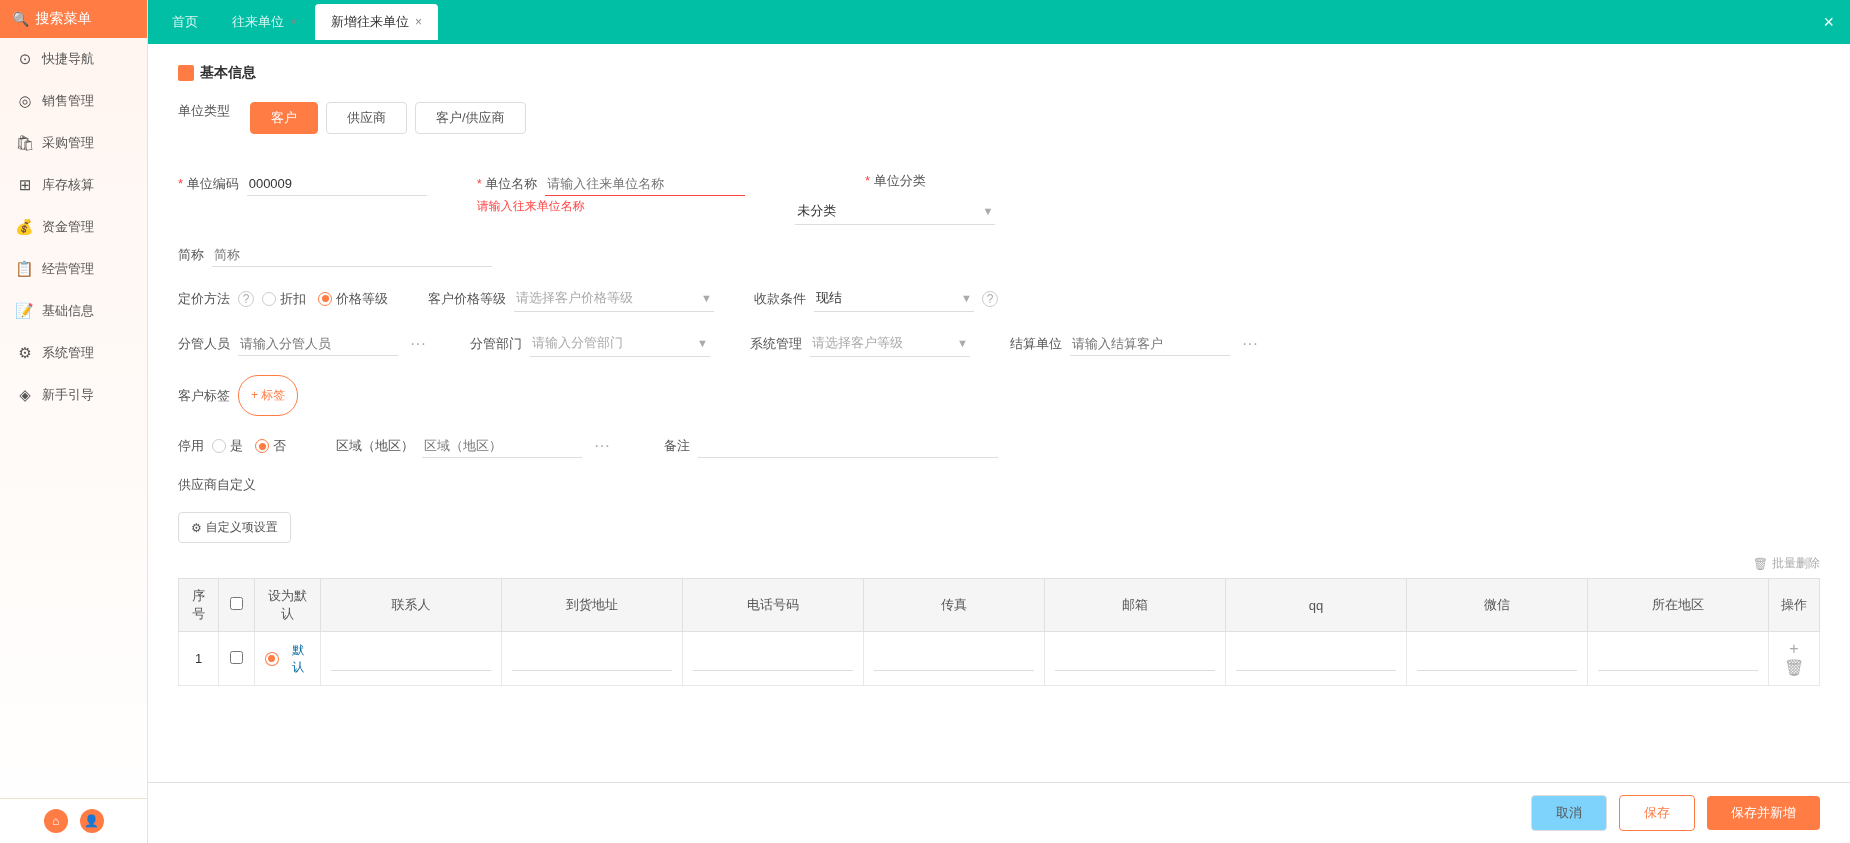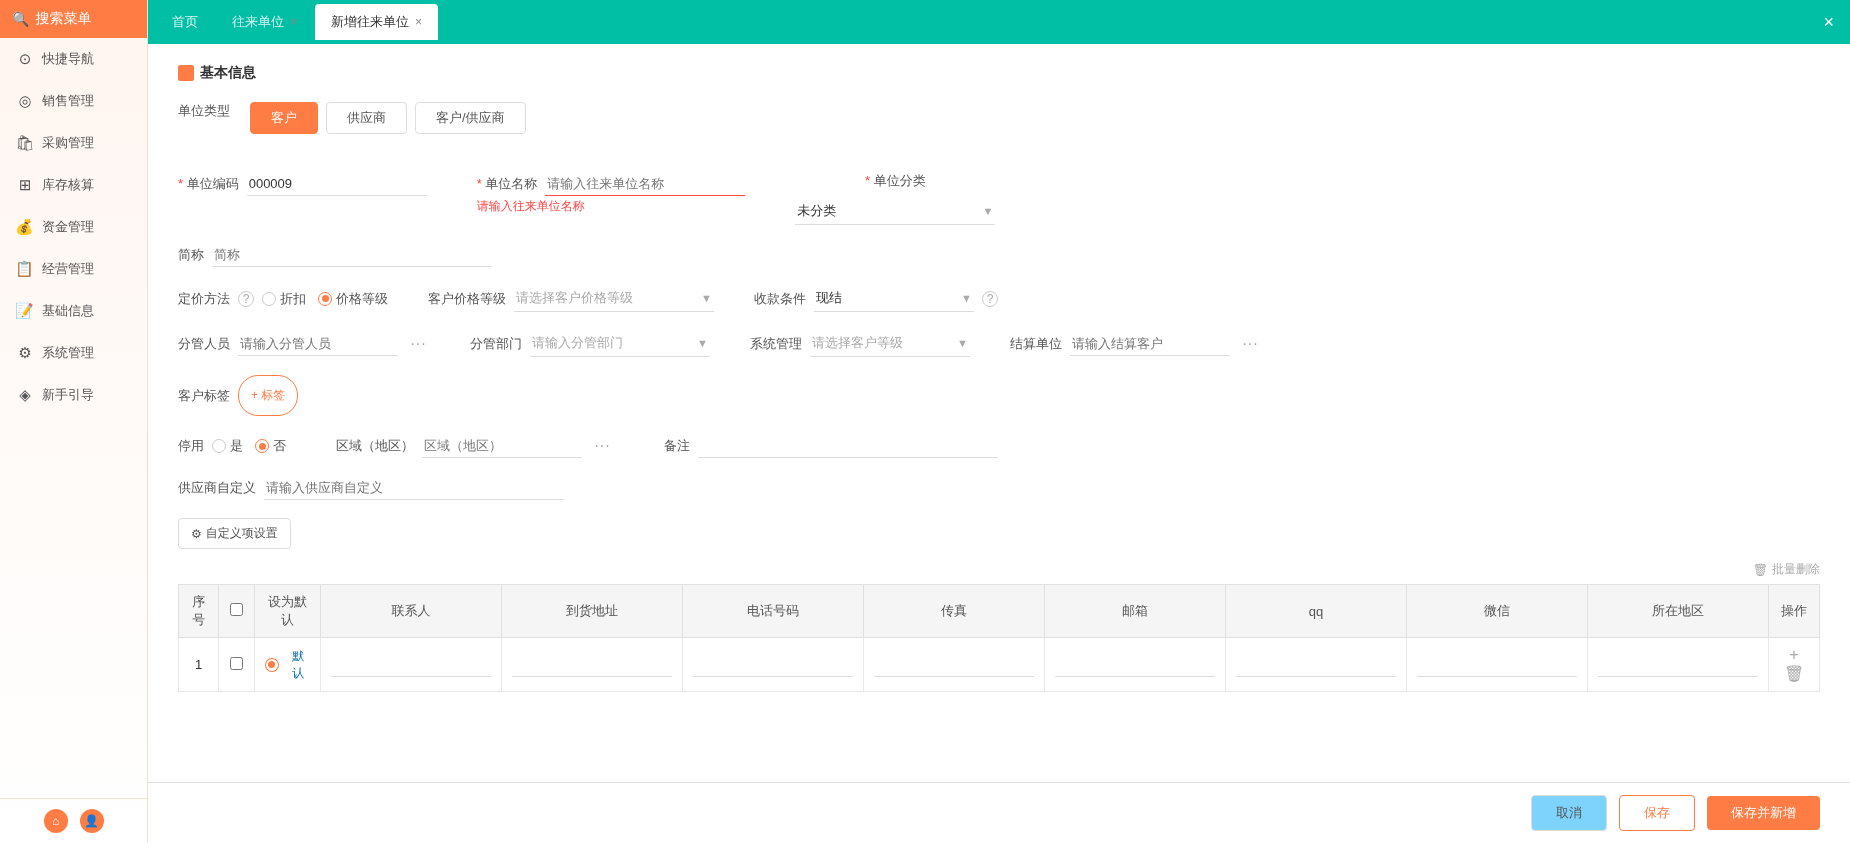--- a/index.html
+++ b/index.html
@@ -457,21 +457,20 @@
       </div>
       <div class="form-field" style="margin-left:30px;">
         <span class="form-label">备注</span>
         <input class="form-input" type="text" style="width: 300px;">
       </div>
     </div>
 
     <div class="form-row">
       <div class="form-field">
         <span class="form-label">供应商自定义</span>
-        <input class="form-input" type="text" style="width: 300px;" placeholder="请输入供应商自定义">
       </div>
     </div>
 
     <button class="custom-settings-btn">
       <span>⚙</span>
       <span>自定义项设置</span>
     </button>
 
     <div class="table-section">
       <div class="table-actions">

